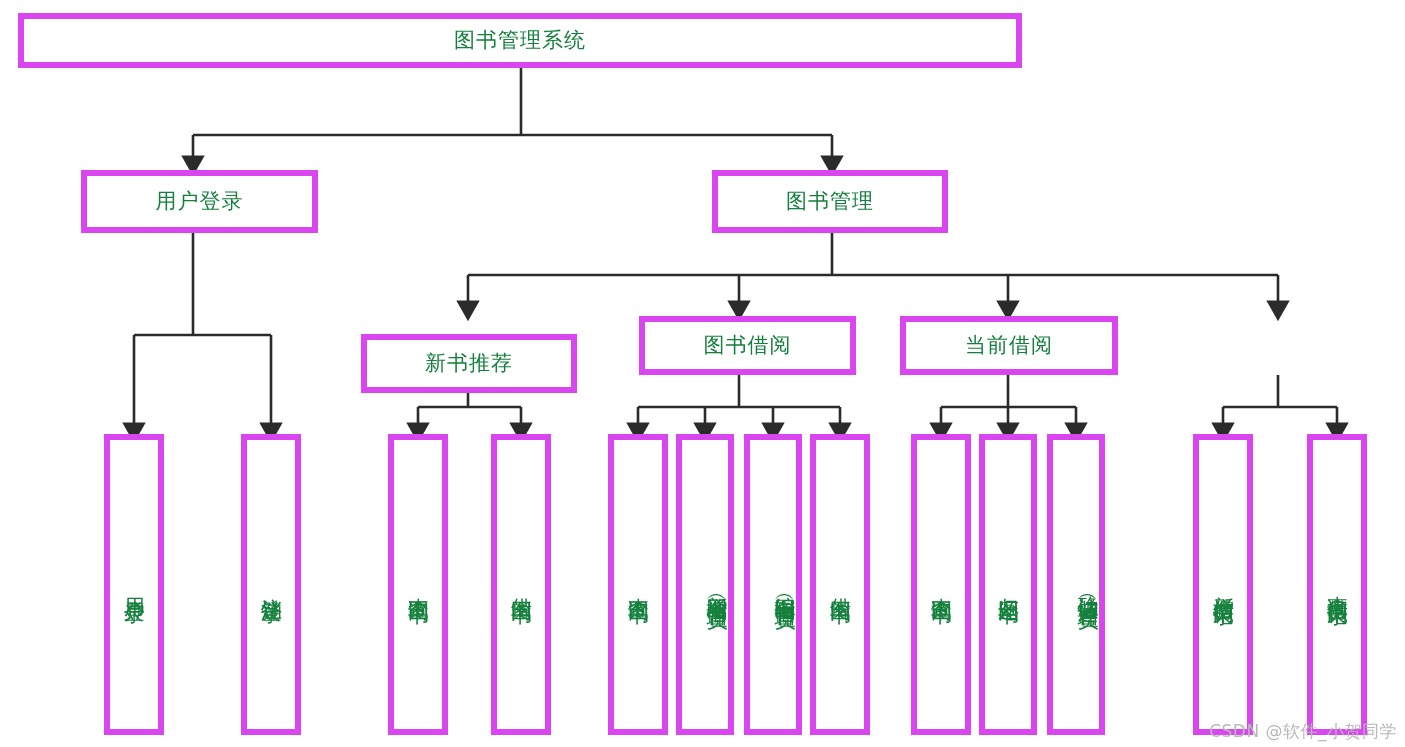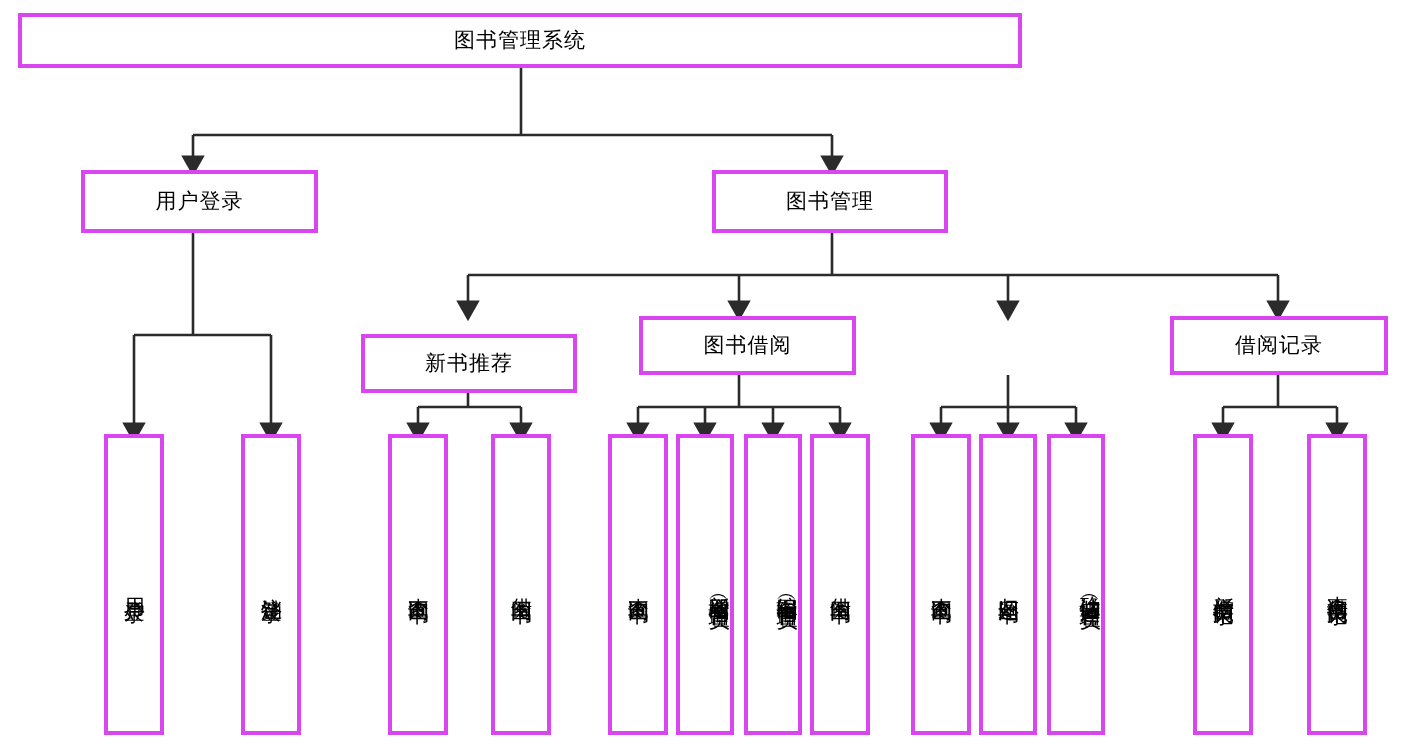--- a/index.html
+++ b/index.html
@@ -23,25 +23,25 @@
     position: absolute;
     left: 0;
     top: 0;
     width: 1405px;
     height: 747px;
   }
   .node-box {
     position: absolute;
     box-sizing: border-box;
     background: #ffffff;
-    border: 4px solid #d946ef;
+    border: 6px solid #d946ef;
     display: flex;
     align-items: center;
     justify-content: center;
-    color: #000000;
+    color: #15803d;
   }
   .node-box.horizontal {
     font-size: 21px;
     letter-spacing: 1px;
     line-height: 1.2;
   }
   .node-box.vertical {
     writing-mode: vertical-rl;
     text-orientation: upright;
     font-size: 21px;
@@ -136,22 +136,22 @@
   <div class="node-box horizontal" style="left:712px; top:170px; width:236px; height:63px;text-align:right;">
     <span>图书管理</span>
   </div>
 
   <div class="node-box horizontal" style="left:361px; top:316px; width:216px; height:59px;margin-top:18px;">
     <span>新书推荐</span>
   </div>
   <div class="node-box horizontal" style="left:631px; top:316px; width:217px; height:59px;margin-left:8px;">
     <span>图书借阅</span>
   </div>
-  <div class="node-box horizontal" style="left:1170px; top:316px; width:218px; height:59px;">
-    <span>借阅记录</span>
+  <div class="node-box horizontal" style="left:900px; top:316px; width:218px; height:59px;">
+    <span>当前借阅</span>
   </div>
 
   <div class="node-box vertical mid-aligned" style="left:104px; top:434px; width:60px; height:301px;">
     <span>用户登录</span>
   </div>
   <div class="node-box vertical mid-aligned" style="left:241px; top:434px; width:60px; height:301px;">
     <span>注销登录</span>
   </div>
 
   <div class="node-box vertical mid-aligned" style="left:388px; top:434px; width:60px; height:301px;">
@@ -184,14 +184,15 @@
     <span>确认归还（管理员）</span>
   </div>
 
   <div class="node-box vertical mid-aligned" style="left:1193px; top:434px; width:60px; height:301px;">
     <span>新增借阅记录</span>
   </div>
   <div class="node-box vertical mid-aligned" style="left:1307px; top:434px; width:60px; height:301px;">
     <span>查询借阅记录</span>
   </div>
 
+  <div class="watermark">CSDN @软件_小贺同学</div>
 
 </div>
 
 </body></html>

